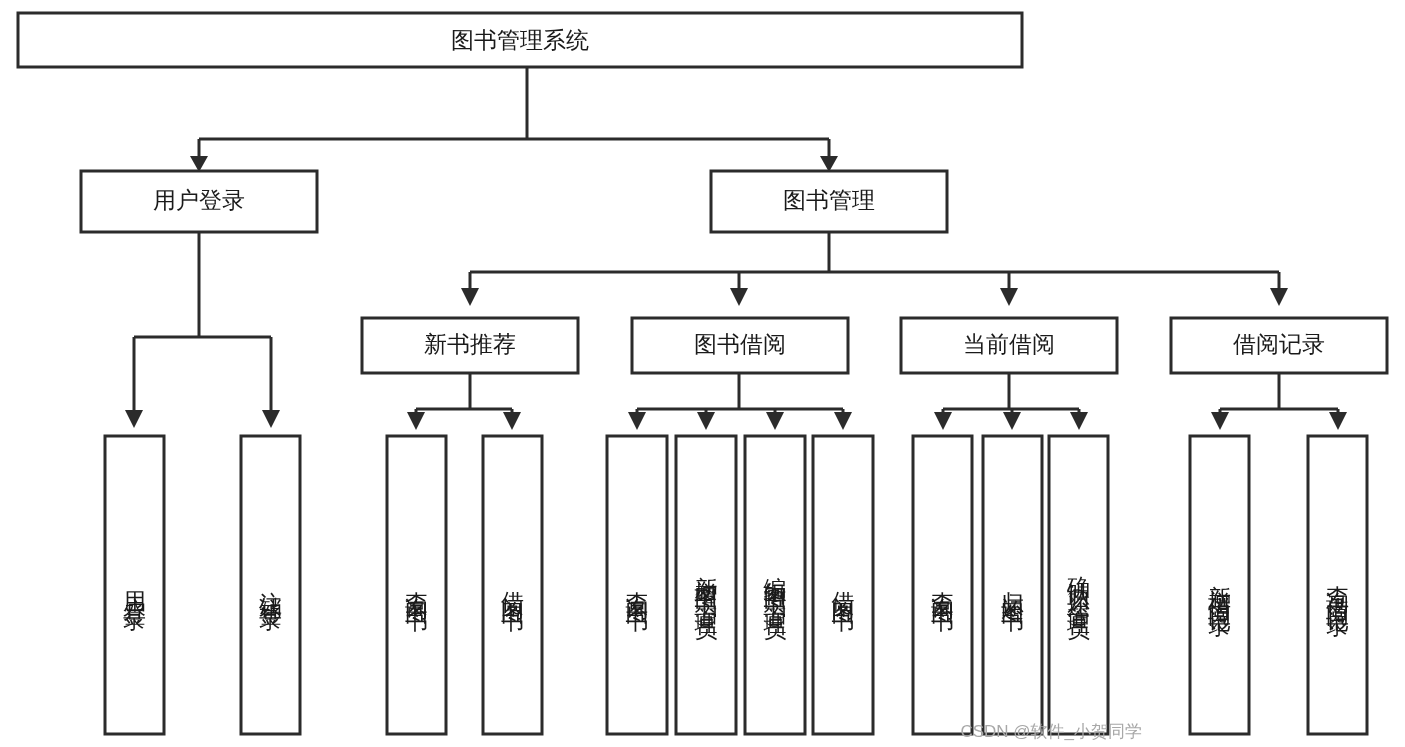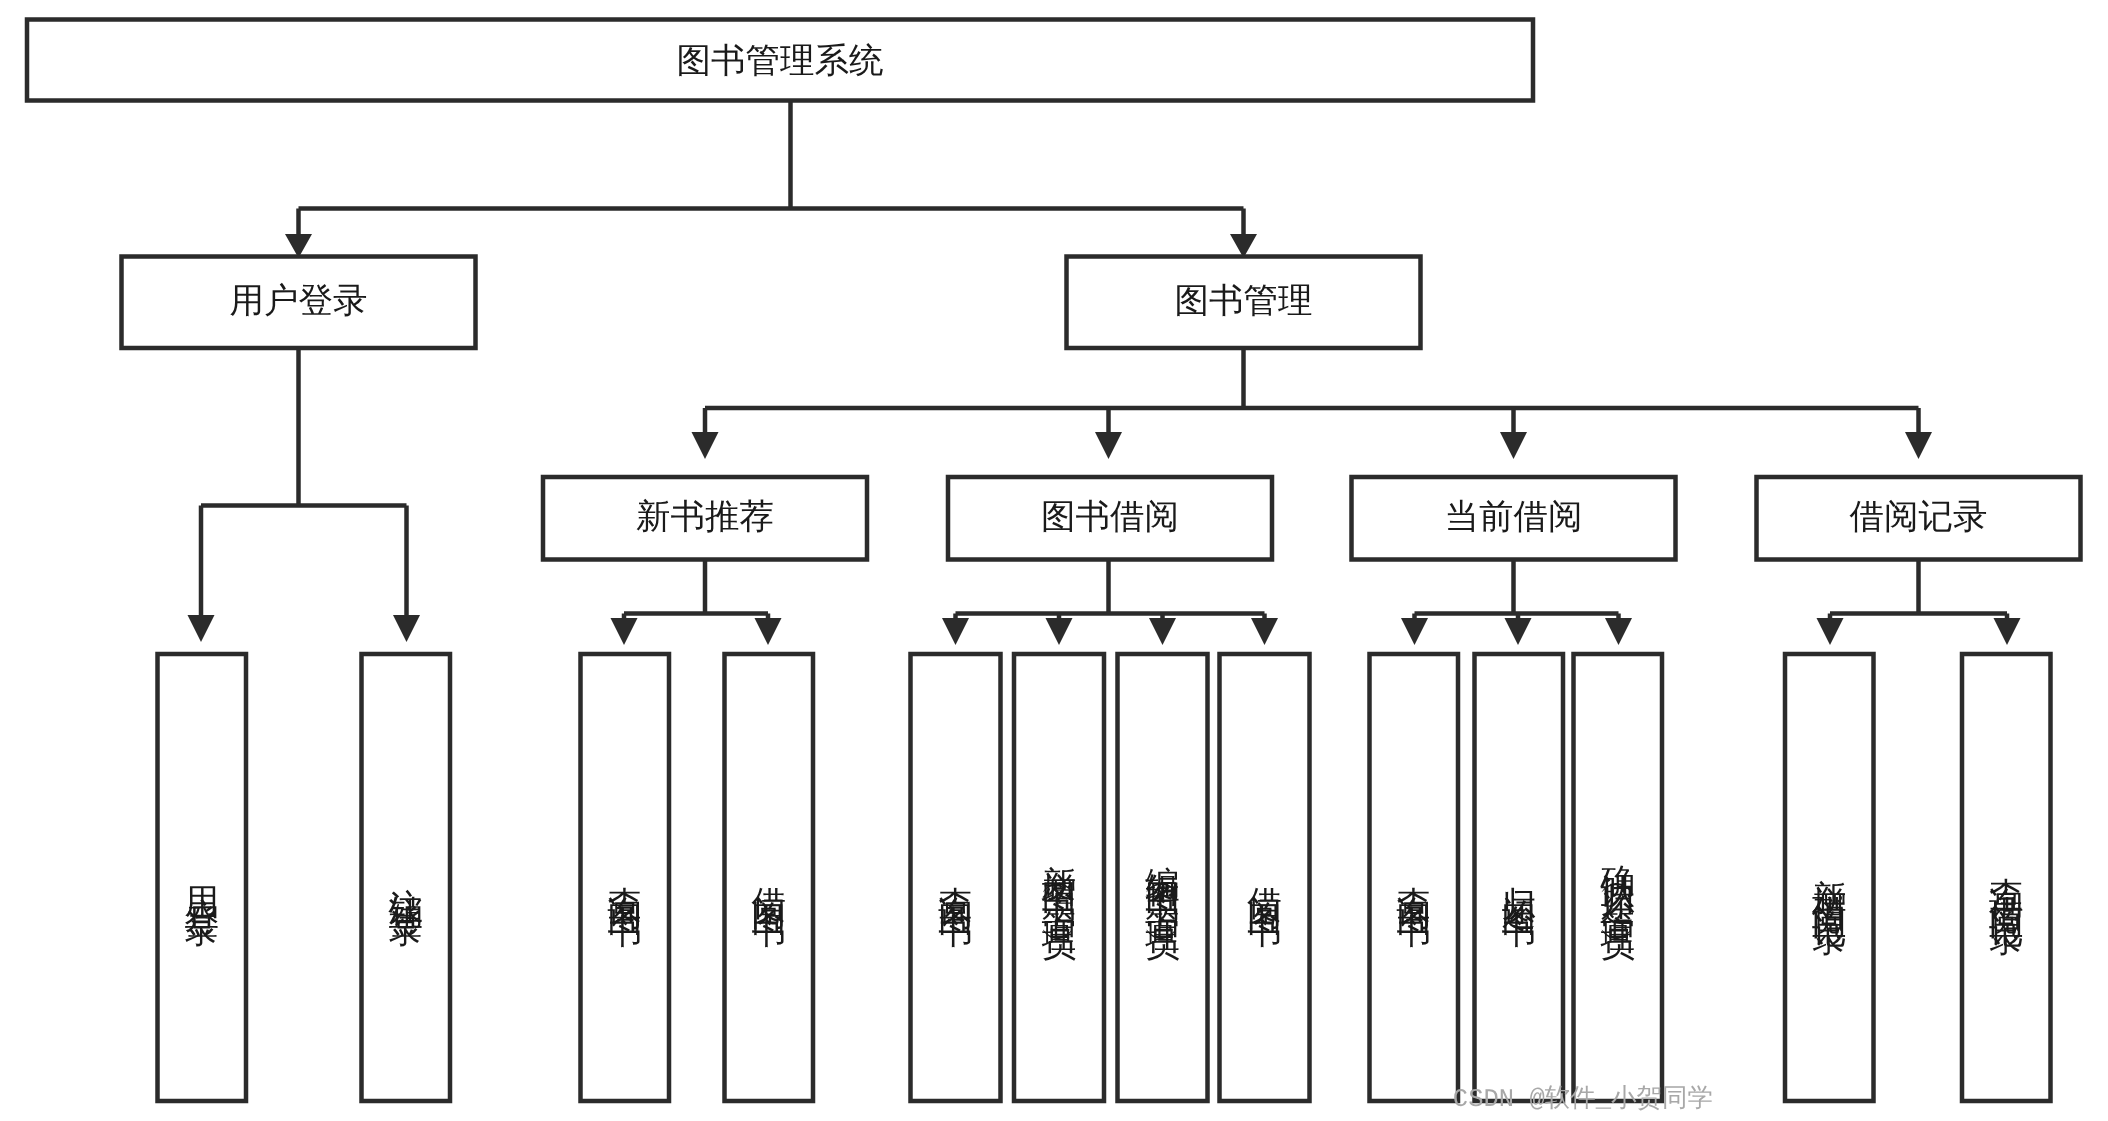--- a/index.html
+++ b/index.html
@@ -45,21 +45,21 @@
     font-family: "Liberation Sans", "DejaVu Sans", sans-serif;
     font-size: 23px;
     fill: #1a1a1a;
     text-anchor: middle;
     dominant-baseline: middle;
   }
   .watermark {
     position: absolute;
     right: 8px;
     bottom: 4px;
-    font-family: Liberation Mono, monospace;
+    font-family: Liberation Sans, sans-serif;
     font-size: 17px;
     color: #a8a8a8;
     white-space: nowrap;
     user-select: none;
   }
 </style>
 </head>
 <body>
 
 <div id="diagram-root">

